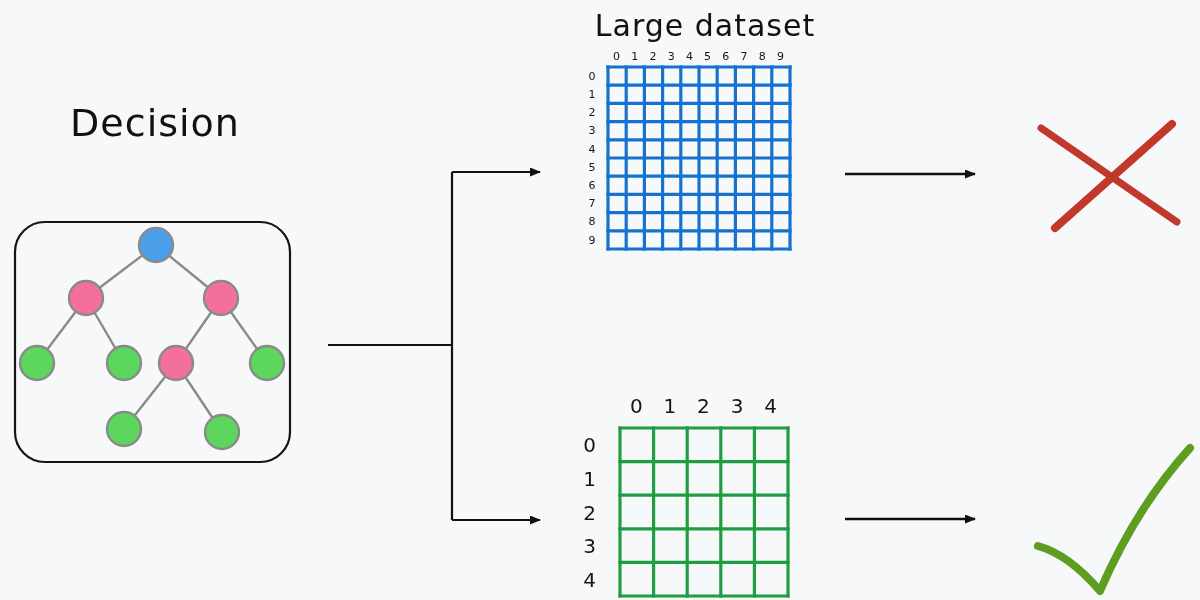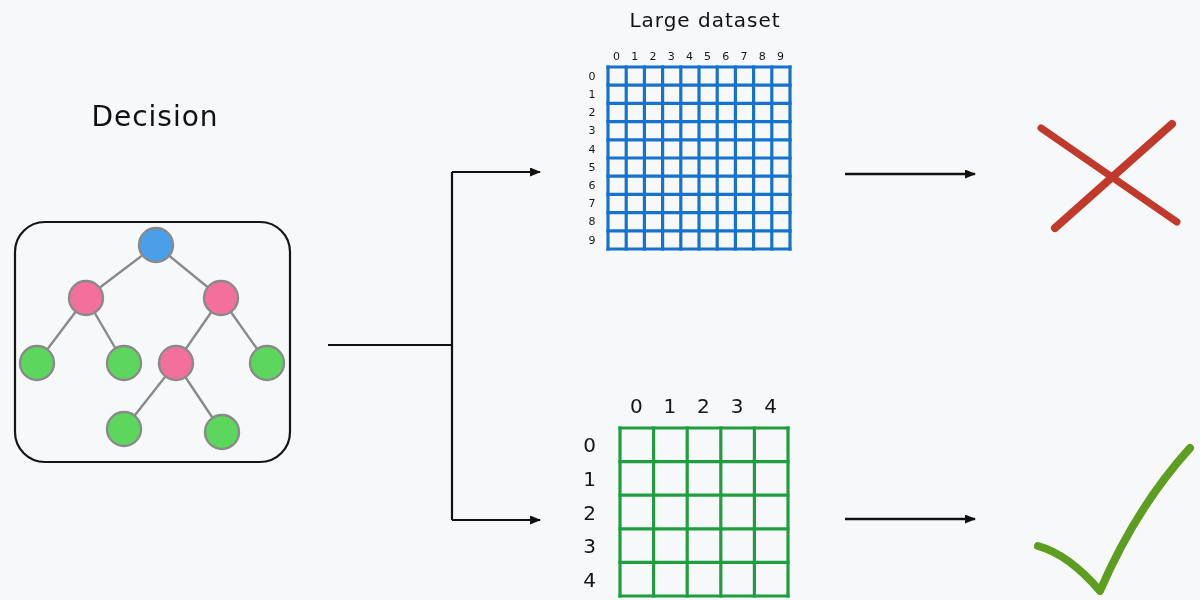--- a/index.html
+++ b/index.html
@@ -20,31 +20,31 @@
     font-weight: 400;
     color: #151515;
     letter-spacing: 1px;
   }
   #title-decision-tree {
     position: absolute;
     left: 30px;
     top: 98px;
     width: 250px;
     text-align: center;
-    font-size: 28px;
+    font-size: 38px;
     line-height: 1.35;
     color: #111;
   }
   #title-large-dataset {
     position: absolute;
     left: 580px;
     top: 8px;
     width: 250px;
     text-align: center;
-    font-size: 20px;
+    font-size: 30px;
     color: #111;
   }
   .svg-layer {
     position: absolute;
     left: 0;
     top: 0;
     width: 1200px;
     height: 600px;
     pointer-events: none;
   }

